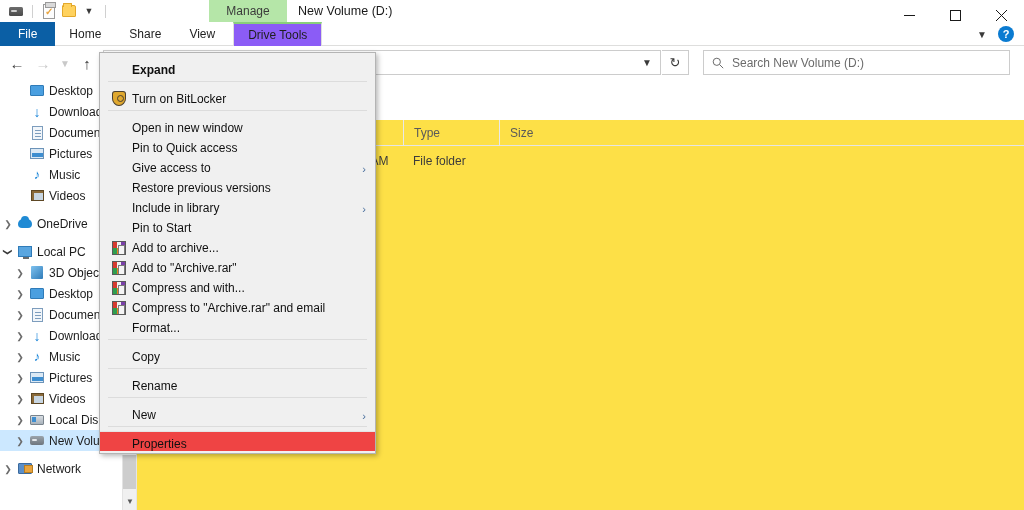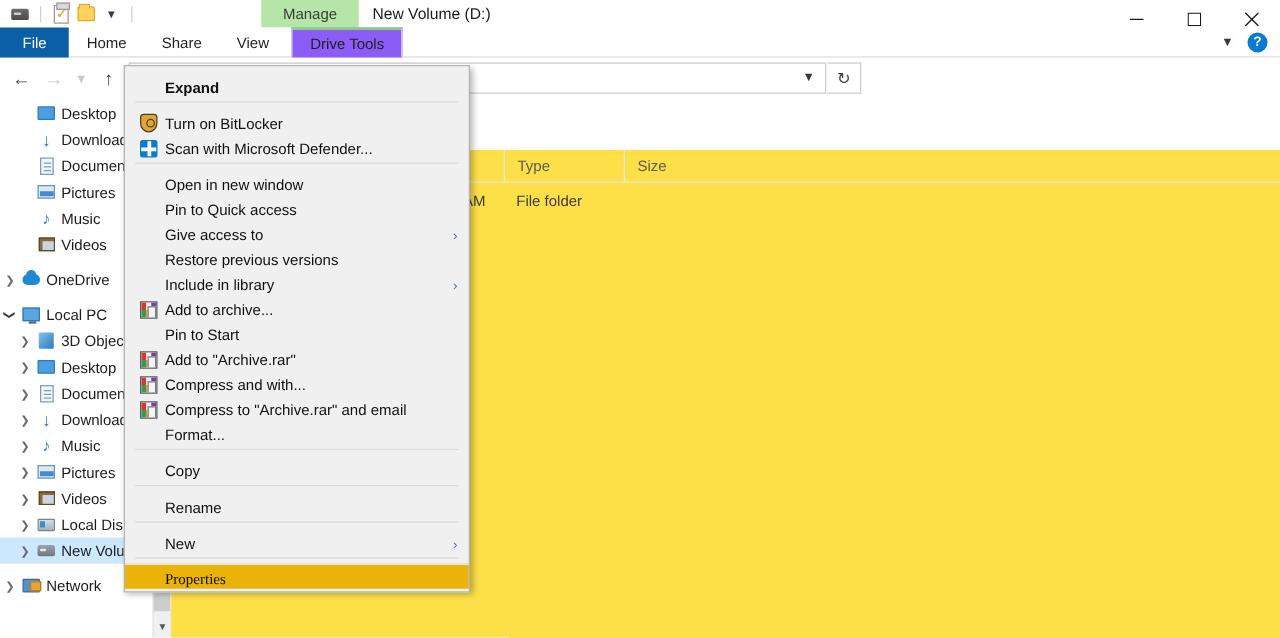--- a/index.html
+++ b/index.html
@@ -163,21 +163,21 @@
   
   .ctxmenu {
     position:absolute; left:99px; top:52px; width:277px;
     background:#f0f0f0; border:1px solid #b4b4b4;
     box-shadow:2px 2px 5px rgba(0,0,0,0.28);
     padding:2px 0 2px 0; z-index:50;
   }
   .mi { position:relative; height:20px; display:flex; align-items:flex-end;
         font-size:12px; color:#101010; padding-left:8px; white-space:nowrap; }
   .mi.bold { font-weight:bold; height:22px; }
-  .mi.hovered { background:#eab308; border-top:1px solid #e4e4e4;font-family:Liberation Serif, serif; }
+  .mi.hovered { background:#ef4444; border-top:1px solid #e4e4e4; }
   .mi-ico { width:22px; flex:0 0 22px; display:flex; align-items:center; justify-content:center; }
   .mi-label { padding-left:2px; }
   .mi-sub { position:absolute; right:9px; font-size:11px; color:#4a6f9e; }
   .msep { height:1px; background:#dcdcdc; margin:4px 8px 4px 8px; }
 
   .ic-bitlocker { width:14px; height:15px; background:#e0a82e;
                   border:1.3px solid #4a4031;
                   border-radius:3px 3px 50% 50%; position:relative; }
   .ic-bitlocker:after { content:""; position:absolute; left:3.5px; top:3px; width:5px; height:5px;
                         border:1.3px solid #4a4031; border-radius:50%; }
@@ -277,20 +277,27 @@
       <div class="navbtn">←</div>
       <div class="navbtn dis">→</div>
       <div class="navbtn small dis">▼</div>
       <div class="navbtn">↑</div>
     </div>
     <div class="addrbox">
       <span></span>
       <div class="addr-caret">▼</div>
     </div>
     <div class="addr-refresh">↻</div>
+    <div class="searchbox">
+      <svg width="12" height="12" viewBox="0 0 12 12">
+        <circle cx="4.8" cy="4.8" r="3.6" fill="none" stroke="#6b6b6b" stroke-width="1"></circle>
+        <line x1="7.6" y1="7.6" x2="11.2" y2="11.2" stroke="#6b6b6b" stroke-width="1"></line>
+      </svg>
+      <span class="search-ph">Search New Volume (D:)</span>
+    </div>
   </div>
 
   <div class="navpane" id="navpane">
       <div class="nav-item">
         <div class="nav-chev" style="margin-left: 12px;"></div>
         <div class="nav-ico">
           <div class="i-desktop"></div>
         </div>
         <span class="nav-label">Desktop</span>
       </div>
@@ -451,26 +458,20 @@
         <div class="mi-ico"></div>
         <span class="mi-label">Expand</span>
       </div>
       <div class="msep"></div>
       <div class="mi">
         <div class="mi-ico">
           <div class="ic-bitlocker"></div>
         </div>
         <span class="mi-label">Turn on BitLocker</span>
       </div>
-      <div class="mi">
-        <div class="mi-ico">
-          <div class="ic-defender"></div>
-        </div>
-        <span class="mi-label">Scan with Microsoft Defender...</span>
-      </div>
       <div class="msep"></div>
       <div class="mi">
         <div class="mi-ico"></div>
         <span class="mi-label">Open in new window</span>
       </div>
       <div class="mi">
         <div class="mi-ico"></div>
         <span class="mi-label">Pin to Quick access</span>
       </div>
       <div class="mi">
@@ -481,37 +482,37 @@
       <div class="mi">
         <div class="mi-ico"></div>
         <span class="mi-label">Restore previous versions</span>
       </div>
       <div class="mi">
         <div class="mi-ico"></div>
         <span class="mi-label">Include in library</span>
         <span class="mi-sub">›</span>
       </div>
       <div class="mi">
+        <div class="mi-ico"></div>
+        <span class="mi-label">Pin to Start</span>
+      </div>
+      <div class="mi">
         <div class="mi-ico">
           <div class="ic-rar">
             <i></i>
             <i></i>
             <i></i>
             <i></i>
             <i></i>
             <i></i>
           </div>
         </div>
         <span class="mi-label">Add to archive...</span>
       </div>
       <div class="mi">
-        <div class="mi-ico"></div>
-        <span class="mi-label">Pin to Start</span>
-      </div>
-      <div class="mi">
         <div class="mi-ico">
           <div class="ic-rar">
             <i></i>
             <i></i>
             <i></i>
             <i></i>
             <i></i>
             <i></i>
           </div>
         </div>

